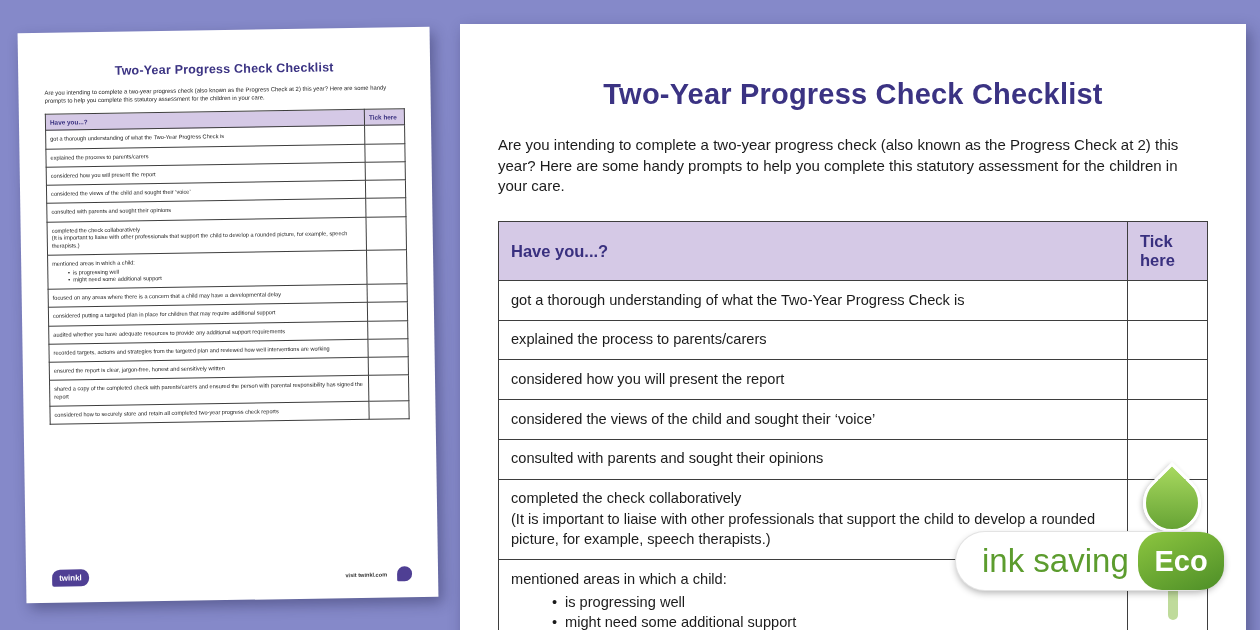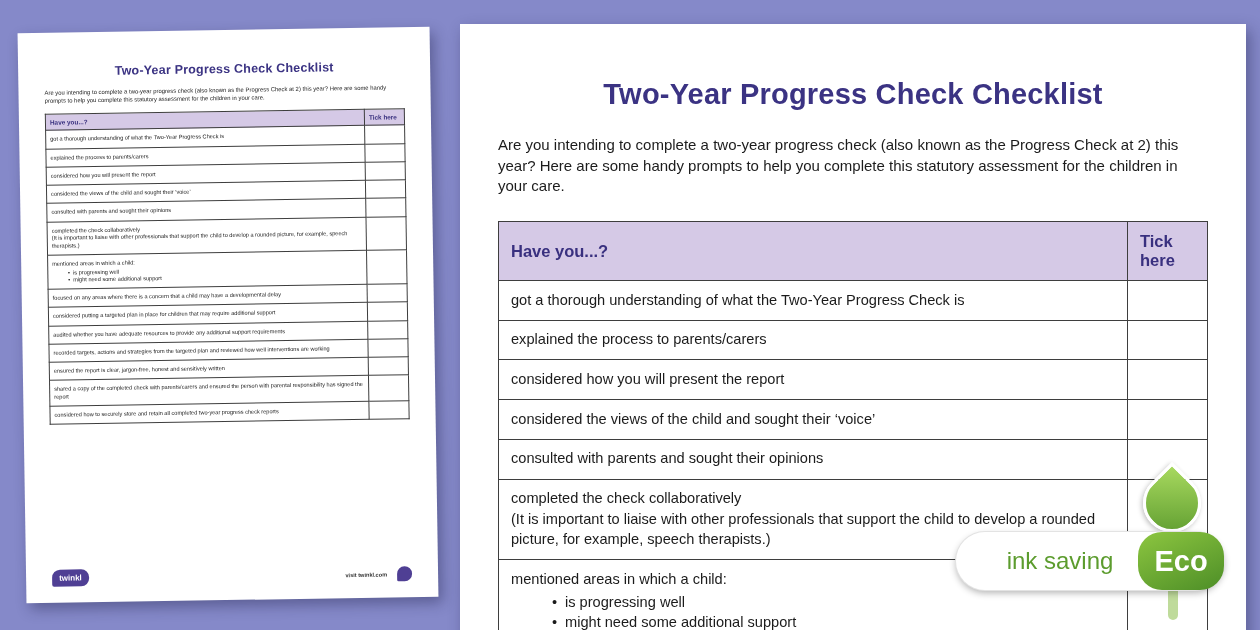--- a/index.html
+++ b/index.html
@@ -120,22 +120,21 @@
     border-radius: 32px;
     display: flex;
     align-items: center;
     box-shadow: 0 0 0 1px #e3e3e3, 0 3px 7px rgba(0,0,0,.3);
     z-index: 2;
   }
   .ink-label {
     flex: 1;
     padding-left: 26px;
     color: #5c9c2e;
-    font-size: 24px;
-    text-align: center;
+    font-size: 33px;
   }
   .eco-box {
     width: 86px; height: 58px;
     border-radius: 24px;
     background: linear-gradient(155deg, #8dc640 0%, #4d8e27 100%);
     color: #ffffff;
     font-weight: 700;
     font-size: 29px;
     display: flex;
     align-items: center;

